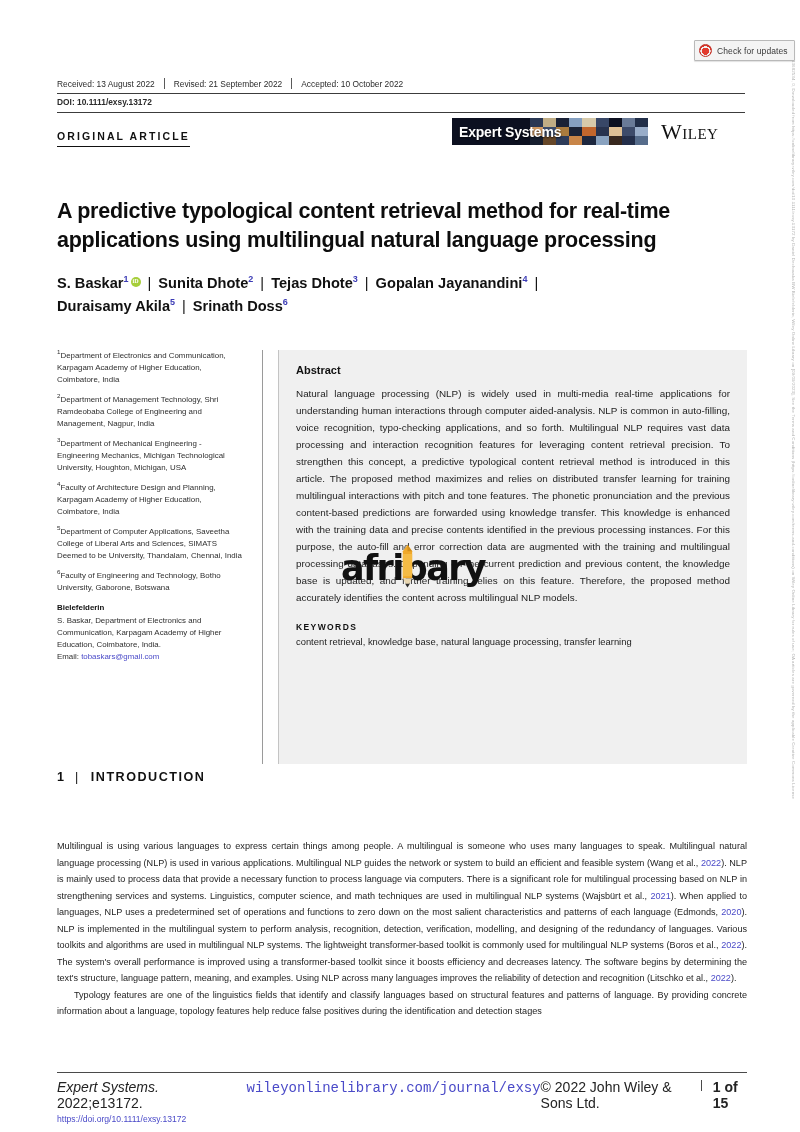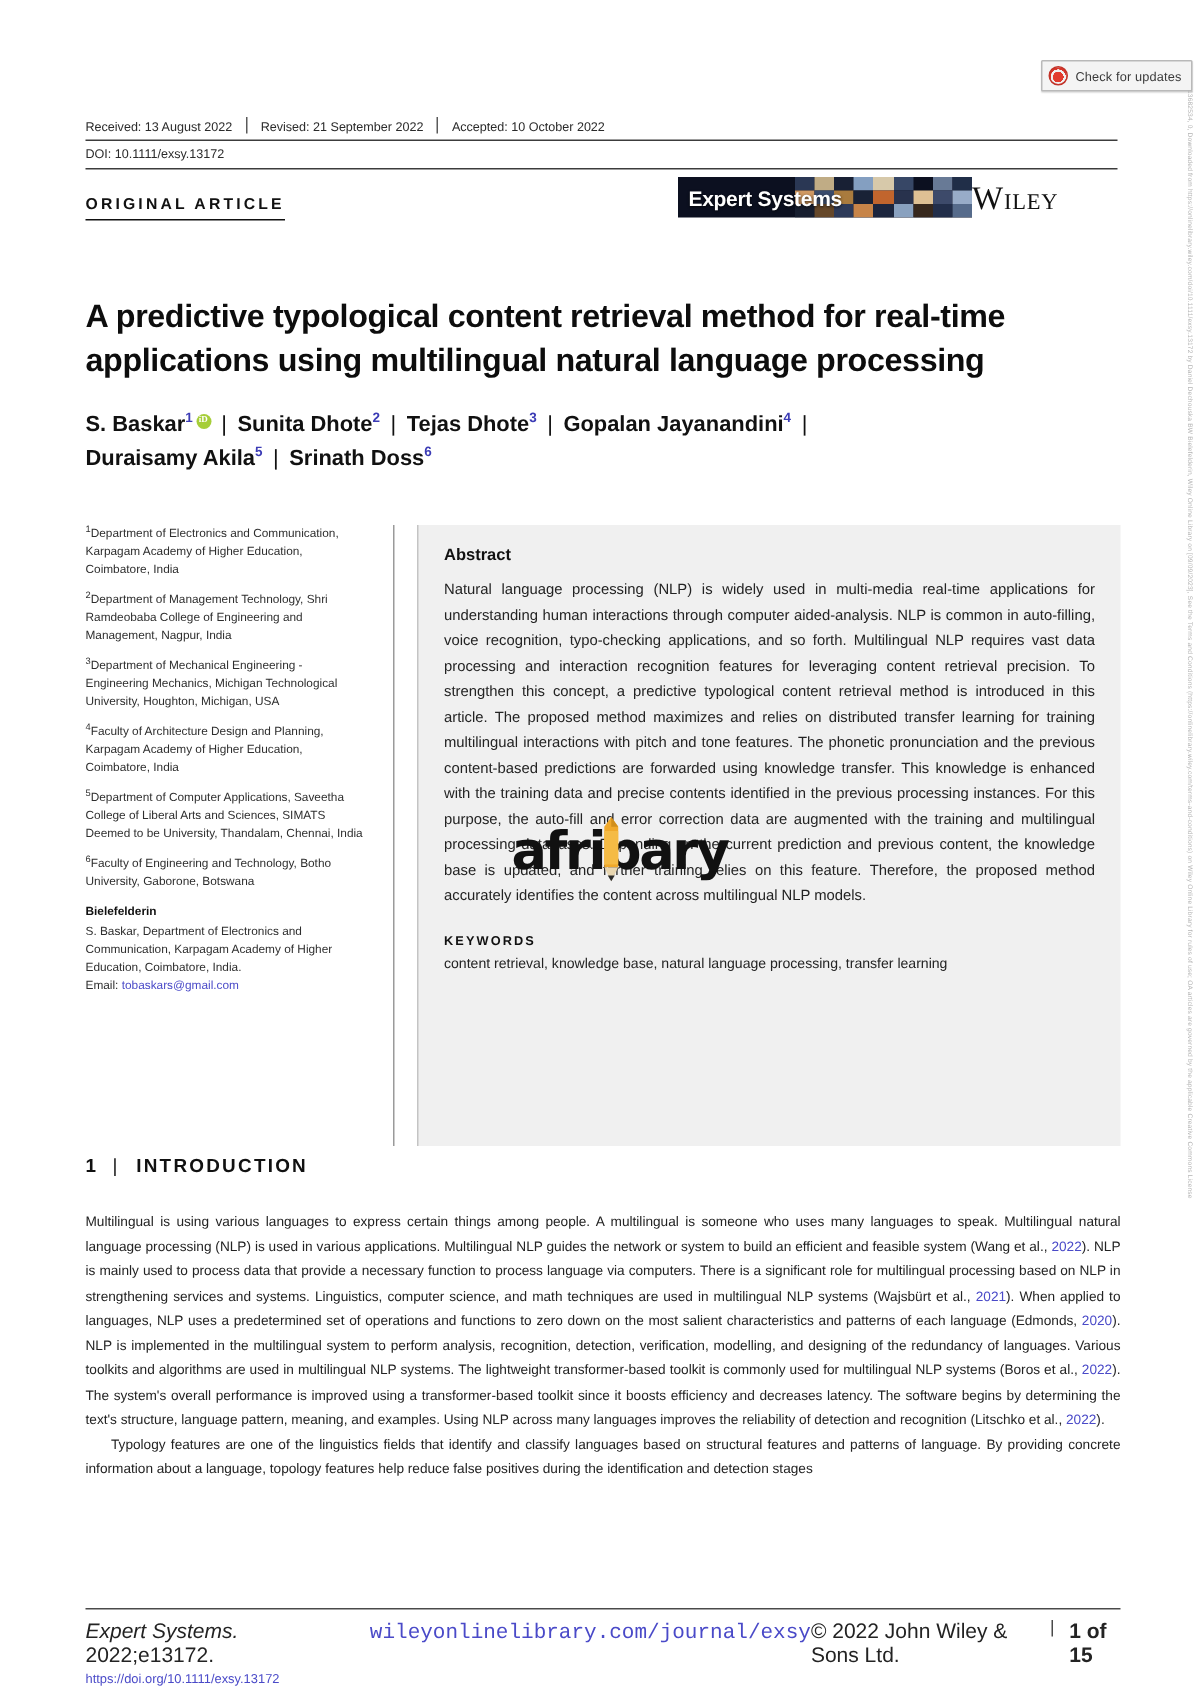--- a/index.html
+++ b/index.html
@@ -97,40 +97,42 @@
   .hdr-doi {
     position: absolute;
     top: 97px;
     left: 57px;
     width: 688px;
     font-size: 8.4px;
     color: #2b2b2b;
     padding-bottom: 5px;
     border-bottom: 1.1px solid #3c3c3c;
     box-sizing: border-box;
+    font-weight: bold;
   }
 
   
   .art-type {
     position: absolute;
     top: 130px;
     left: 57px;
     font-size: 10.5px;
     font-weight: bold;
     letter-spacing: 2.1px;
     color: #111;
     padding-bottom: 4px;
     border-bottom: 1.6px solid #111;
   }
   .banner {
     position: absolute;
     top: 118px;
     left: 452px;
     display: flex;
     align-items: center;
+    gap: 13px;
   }
   .banner-strip {
     position: relative;
     width: 196px;
     height: 27px;
     background: #0c1020;
     display: flex;
     align-items: center;
     overflow: hidden;
   }
@@ -339,21 +341,21 @@
     letter-spacing: 1.5px;
     color: #111;
     display: flex;
     align-items: baseline;
   }
   .sec-head .num { margin-right: 11px; letter-spacing: 0; }
   .sec-head .pipe { margin-right: 11px; font-weight: normal; }
 
   .body-text {
     position: absolute;
-    top: 806px;
+    top: 838px;
     left: 57px;
     width: 690px;
     font-size: 9.1px;
     line-height: 1.82;
     color: #232323;
     text-align: justify;
     text-justify: inter-word;
   }
   .body-text p { margin: 0; }
   .body-text p.indent { text-indent: 17px; }

